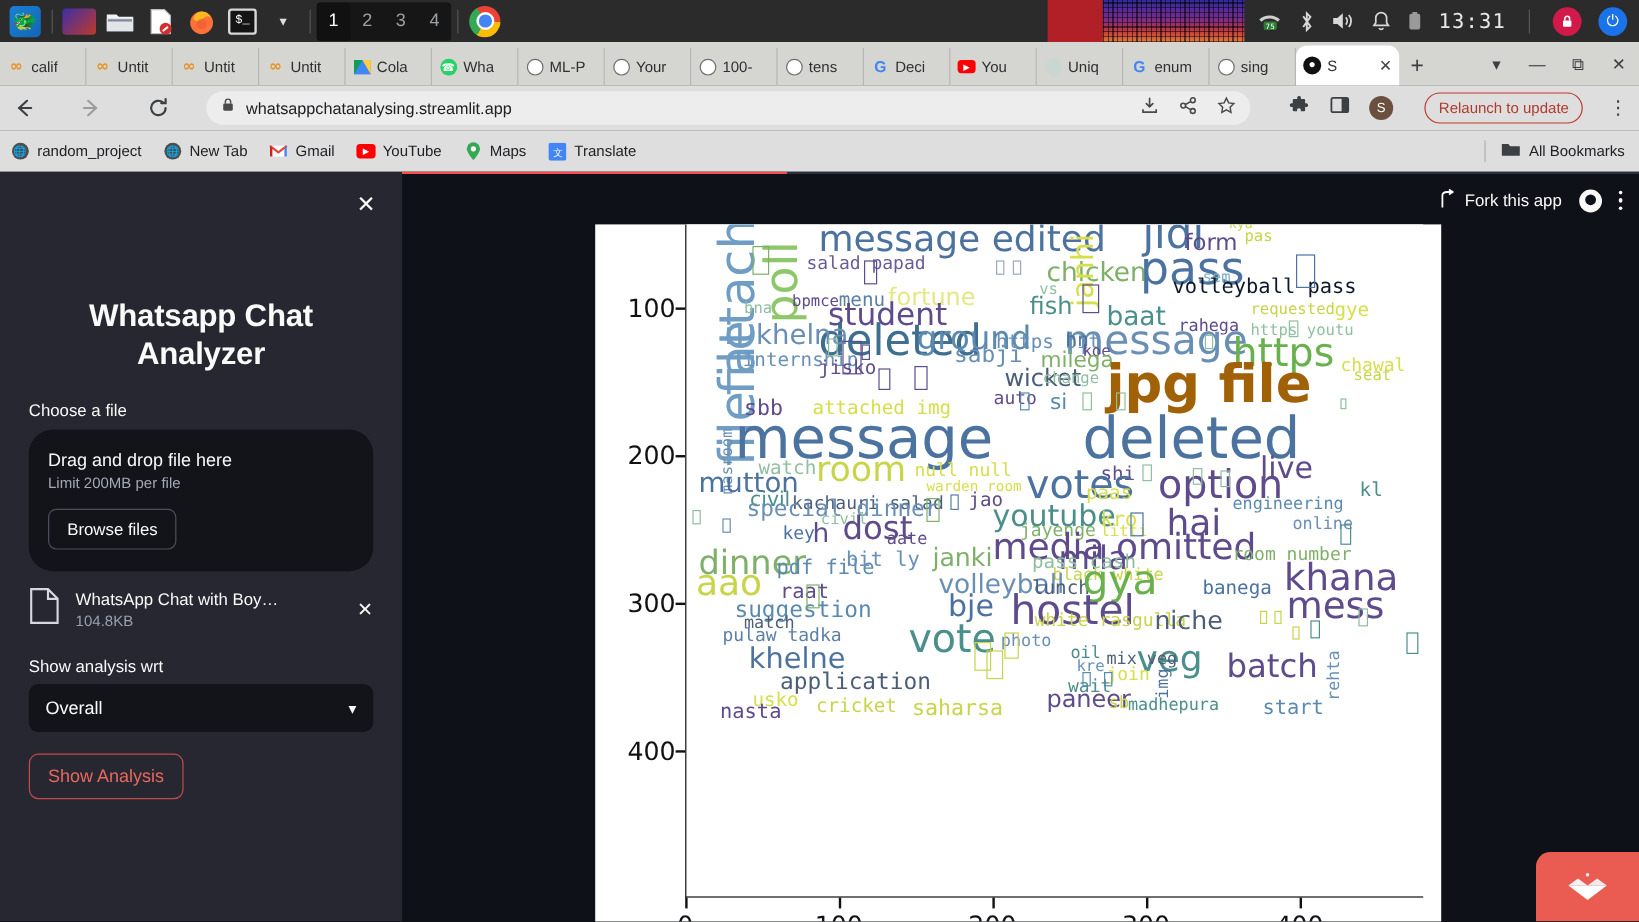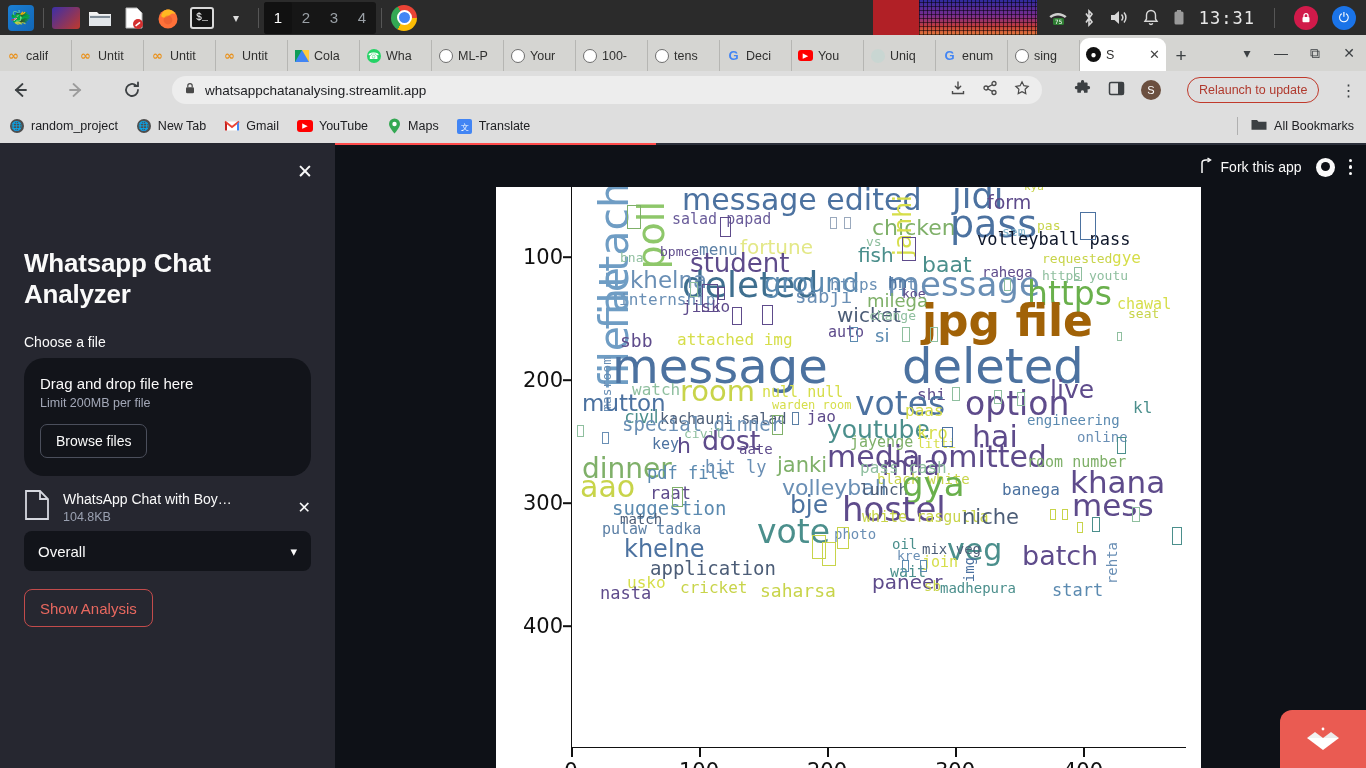--- a/index.html
+++ b/index.html
@@ -110,21 +110,21 @@
   }
   .loadbar{ position:absolute; top:0; left:0; width:1366px; height:2px;
     background:linear-gradient(90deg,#ff4b4b 0%,#ff4b4b 48%,#2b2f3a 48%,#2b2f3a 100%); }
 
   .sidebar{
     position:absolute; top:0; left:0; width:335px; height:625px;
     background:#262730; padding:0 24px;
   }
   .sb-close{ position:absolute; top:14px; right:16px; width:28px;height:28px;
     display:flex;align-items:center;justify-content:center;color:#fafafa;font-size:19px; }
-  .sb-title{ margin-top:105px; font-size:26px; font-weight:bold; color:#fafafa; letter-spacing:-0.2px;}
+  .sb-title{ margin-top:105px; font-size:26px; font-weight:bold; color:#fafafa; letter-spacing:-0.2px;text-align:center;}
   .sb-label{ margin-top:24px; font-size:14px; color:#fafafa; }
   .dropzone{
     margin-top:8px; background:#12141a; border-radius:20px; padding:17px 16px 18px 16px;
   }
   .dz-title{ font-size:15px; color:#fafafa; }
   .dz-sub{ font-size:12.5px; color:#a3a8b8; margin-top:4px; }
   .browse{
     margin-top:14px; display:inline-flex; align-items:center; justify-content:center;
     height:34px; padding:0 15px; border:1px solid #4b4f5c; border-radius:7px;
     color:#fafafa; font-size:14px; background:transparent;
@@ -504,20 +504,21 @@
             <path d="M2 1h14l8 8v20H2z" fill="none" stroke="#d6d8df" stroke-width="1.8"></path>
             <path d="M16 1v8h8" fill="none" stroke="#d6d8df" stroke-width="1.8"></path>
           </svg>
       </span>
       <span class="fileinfo">
         <span class="fname">WhatsApp Chat with Boy…</span>
         <span class="fsize" style="display:block">104.8KB</span>
       </span>
       <span class="fx">✕</span>
     </div>
+    <div class="sb-label2">Show analysis wrt</div>
     <div class="select">
       <span>Overall</span>
       <span class="cv">▾</span>
     </div>
     <div class="showbtn">Show Analysis</div>
   </aside>
 
   <main class="main">
     <div class="topbar">
       <span class="fork">
@@ -553,21 +554,21 @@
           <span class="w" style="left: 110px; top: -2px; font-size: 30px; color: rgb(76, 114, 160);">message edited</span>
           <span class="w rot" style="left: 22px; top: -5px; font-size: 41px; color: rgb(111, 157, 196); transform: rotate(-90deg) translateX(-100%);">file attach</span>
           <span class="w rot" style="left: 60px; top: 14px; font-size: 38px; color: rgb(142, 199, 106); transform: rotate(-90deg) translateX(-100%);">poll</span>
           <span class="w mono" style="left: 100px; top: 25px; font-size: 15px; color: rgb(106, 92, 154);">salad papad</span>
           <span class="w" style="left: 300px; top: 30px; font-size: 22px; color: rgb(127, 176, 105);">chicken</span>
           <span class="w rot" style="left: 318px; top: 8px; font-size: 25px; color: rgb(214, 222, 74); transform: rotate(-90deg) translateX(-100%);">janhi</span>
           <span class="w" style="left: 380px; top: -8px; font-size: 35px; color: rgb(76, 114, 160);">jidi</span>
           <span class="w mono" style="left: 452px; top: -6px; font-size: 11px; color: rgb(200, 212, 74);">kya</span>
           <span class="w" style="left: 415px; top: 6px; font-size: 19px; color: rgb(94, 75, 139);">form</span>
           <span class="w" style="left: 378px; top: 18px; font-size: 38px; color: rgb(76, 114, 160);">pass</span>
-          <span class="w mono" style="left: 465px; top: 32px; font-size: 13px; color: rgb(200, 212, 74);">pas</span>
+          <span class="w mono" style="left: 465px; top: 4px; font-size: 13px; color: rgb(200, 212, 74);">pas</span>
           <span class="w mono" style="left: 430px; top: 38px; font-size: 13px; color: rgb(127, 178, 201);">sem</span>
           <span class="w mono" style="left: 127px; top: 55px; font-size: 16px; color: rgb(91, 127, 165);">menu</span>
           <span class="w" style="left: 168px; top: 50px; font-size: 20px; color: rgb(227, 232, 135);">fortune</span>
           <span class="w mono" style="left: 405px; top: 44px; font-size: 17px; color: #0f172a;">volleyball pass</span>
           <span class="w" style="left: 118px; top: 63px; font-size: 26px; color: rgb(94, 75, 139);">student</span>
           <span class="w mono" style="left: 294px; top: 48px; font-size: 13px; color: rgb(143, 191, 159);">vs</span>
           <span class="w" style="left: 286px; top: 58px; font-size: 20px; color: rgb(75, 143, 140);">fish</span>
           <span class="w mono" style="left: 88px; top: 58px; font-size: 13px; color: rgb(94, 75, 139);">bpmce</span>
           <span class="w" style="left: 110px; top: 80px; font-size: 36px; color: rgb(63, 111, 143);">deleted</span>
           <span class="w" style="left: 315px; top: 80px; font-size: 34px; color: rgb(106, 143, 181);">message</span>

